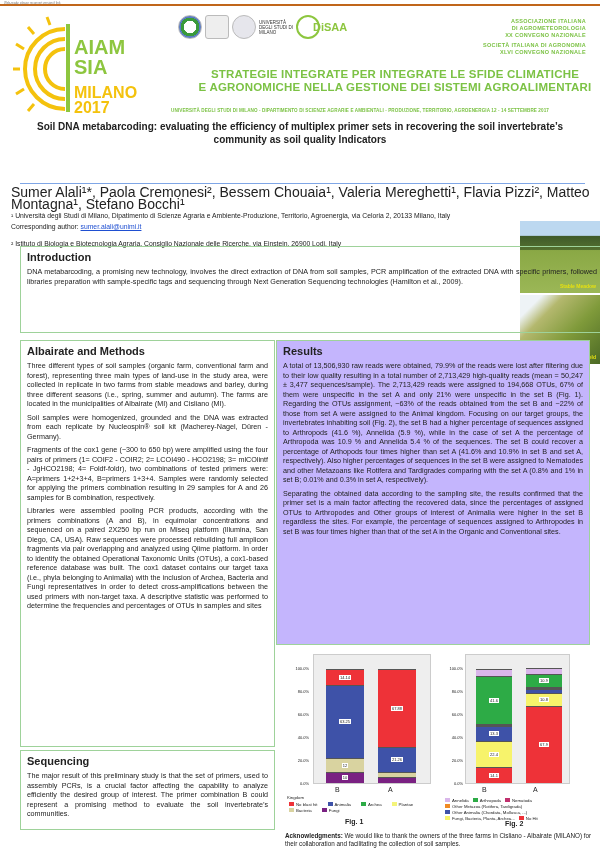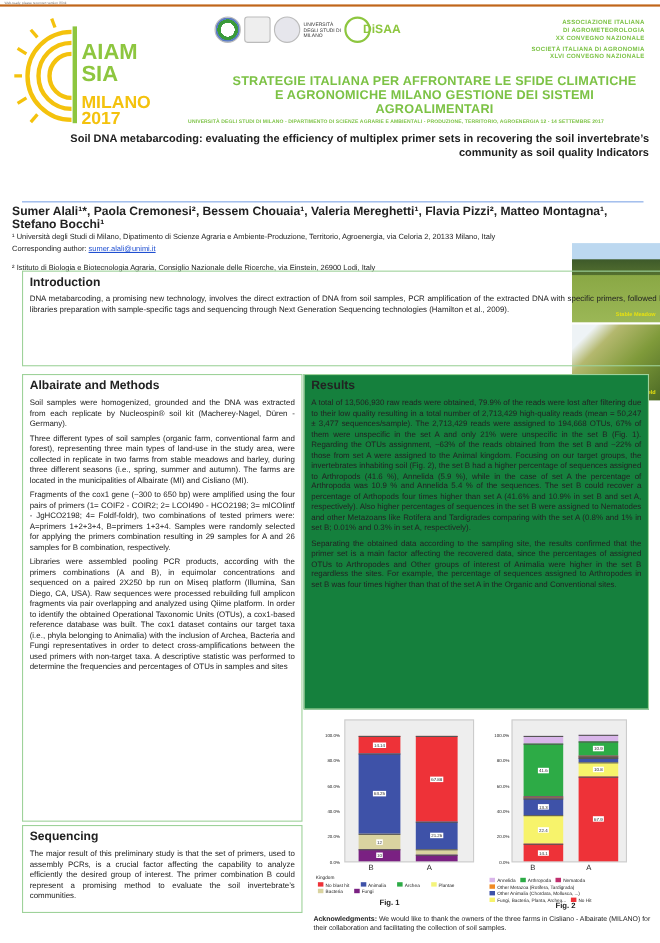--- a/index.html
+++ b/index.html
@@ -3,34 +3,34 @@
 <meta charset="utf-8">
 <style>
 *{box-sizing:border-box;margin:0;padding:0}
 body{width:600px;height:857px;background:#fff;font-family:"Liberation Sans",sans-serif;color:#222;position:relative;overflow:hidden}
 .topbar{position:absolute;left:0;top:0;width:600px;height:6px;border-bottom:2px solid #c0661a}
 .tiny{position:absolute;font-size:3px;color:#777}
 .logo-aiam{position:absolute;left:10px;top:14px;width:140px;height:100px}
 .assoc{position:absolute;right:14px;top:18px;text-align:right;font-size:5.5px;font-weight:bold;color:#7cc245;line-height:7px;letter-spacing:.3px}
 .heading{position:absolute;left:195px;top:68px;width:400px;text-align:center;color:#7cc245;font-weight:bold;font-size:11.5px;line-height:13px;letter-spacing:.2px}
 .subheading{position:absolute;left:120px;top:108px;width:480px;text-align:center;color:#7cc245;font-weight:bold;font-size:4.6px;letter-spacing:.1px}
-.logos{position:absolute;top:15px;left:195px;display:flex;gap:3px;align-items:center}
+.logos{position:absolute;top:15px;left:178px;display:flex;gap:3px;align-items:center}
 .circle{width:24px;height:24px;border-radius:50%;border:1px solid #bbb}
-.title{position:absolute;left:10px;top:121px;width:580px;text-align:right;font-weight:bold;font-size:10px;line-height:12.5px}
+.title{position:absolute;left:10px;top:121px;width:580px;text-align:center;font-weight:bold;font-size:10px;line-height:12.5px}
 .title .it{font-style:italic}
 .titleline{position:absolute;left:20px;top:183px;width:565px;height:1px;background:#7fa6e6}
-.authors{position:absolute;left:11px;top:186px;width:580px;font-weight:bold;font-size:11px;line-height:12px}
+.authors{position:absolute;left:11px;top:186px;width:580px;font-weight:normal;font-size:14px;line-height:12px}
 .aff{position:absolute;left:11px;font-size:6.8px;line-height:9px}
 .aff a{color:#1f4fd1;text-decoration:underline}
 .photo{position:absolute;left:520px;width:80px;overflow:hidden}
 .photo .cap{position:absolute;right:4px;bottom:4px;font-size:5px;color:#e6e010;font-weight:bold}
 .box{position:absolute;border:1px solid #9ed29a;padding:4px 6px}
 .box h2{font-size:11px;font-weight:bold;margin-bottom:4px}
 .box p{font-size:7.2px;line-height:9.5px;text-align:justify;margin-bottom:4px}
-.results{background:#15803d}
+.results{background:#c4b5fd}
 .figwrap{position:absolute;font-size:4.3px}
 .ack{position:absolute;left:285px;top:832px;width:310px;font-size:6.3px;line-height:8px}
 </style>
 </head>
 <body>
 
 <div class="topbar"></div>
 <div class="tiny" style="left:4px;top:1px">Web-ready, please reconvert version if link</div>
 
 <svg class="logo-aiam" viewBox="0 0 140 100">
@@ -65,22 +65,22 @@
 
 <div class="assoc">
  <div>ASSOCIAZIONE ITALIANA</div>
     <div>DI AGROMETEOROLOGIA</div>
     <div>XX CONVEGNO NAZIONALE</div>
  <div style="margin-top:3px">SOCIETÀ ITALIANA DI AGRONOMIA</div>
     <div>XLVI CONVEGNO NAZIONALE</div>
 </div>
 
 <div class="heading">
- <div>STRATEGIE ITALIANA PER AFFRONTARE LE SFIDE CLIMATICHE</div>
-    <div>E AGRONOMICHE MILANO GESTIONE DEI SISTEMI AGROALIMENTARI</div>
+ <div>STRATEGIE INTEGRATE PER INTEGRATE LE SFIDE CLIMATICHE</div>
+    <div>E AGRONOMICHE NELLA GESTIONE DEI SISTEMI AGROALIMENTARI</div>
 </div>
 <div class="subheading">UNIVERSITÀ DEGLI STUDI DI MILANO - DIPARTIMENTO DI SCIENZE AGRARIE E AMBIENTALI - PRODUZIONE, TERRITORIO, AGROENERGIA 12 - 14 SETTEMBRE 2017</div>
 
 <div class="title">
  <div>Soil DNA metabarcoding: evaluating the efficiency of multiplex primer sets in recovering the soil invertebrate’s community as soil quality Indicators</div>
 </div>
 <div class="titleline"></div>
 
 <div class="authors">Sumer Alali¹*, Paola Cremonesi², Bessem Chouaia¹, Valeria Mereghetti¹, Flavia Pizzi², Matteo Montagna¹, Stefano Bocchi¹</div>
 <div class="aff" style="top:211px">¹ Università degli Studi di Milano, Dipatimento di Scienze Agraria e Ambiente-Produzione, Territorio, Agroenergia, via Celoria 2, 20133 Milano, Italy</div>
@@ -94,22 +94,22 @@
  <span class="cap">Barley Field</span>
   </div>
 
 <div class="box" style="left:20px;top:246px;width:594px;height:87px">
  <h2>Introduction</h2>
  <p>DNA metabarcoding, a promising new technology, involves the direct extraction of DNA from soil samples, PCR amplification of the extracted DNA with specific primers, followed by libraries preparation with sample-specific tags and sequencing through Next Generation Sequencing technologies (Hamilton et al., 2009).</p>
 </div>
 
 <div class="box" style="left:20px;top:340px;width:255px;height:407px">
  <h2>Albairate and Methods</h2>
+ <p>Three different types of soil samples (organic farm, conventional farm and forest), representing three main types of land-use in the study area, were collected in replicate in two farms from stable meadows and barley, during three different seasons (i.e., spring, summer and autumn). The farms are located in the municipalities of Albairate (MI) and Cisliano (MI).</p>
  <p>Soil samples were homogenized, grounded and the DNA was extracted from each replicate by Nucleospin® soil kit (Macherey-Nagel, Düren - Germany).</p>
- <p>Three different types of soil samples (organic farm, conventional farm and forest), representing three main types of land-use in the study area, were collected in replicate in two farms from stable meadows and barley, during three different seasons (i.e., spring, summer and autumn). The farms are located in the municipalities of Albairate (MI) and Cisliano (MI).</p>
  <p>Fragments of the cox1 gene (~300 to 650 bp) were amplified using the four pairs of primers (1= COIF2 - COIR2; 2= LCOI490 - HCO2198; 3= mlCOlintf - JgHCO2198; 4= Foldf-foldr), two combinations of tested primers were: A=primers 1+2+3+4, B=primers 1+3+4. Samples were randomly selected for applying the primers combination resulting in 29 samples for A and 26 samples for B combination, respectively.</p>
  <p>Libraries were assembled pooling PCR products, according with the primers combinations (A and B), in equimolar concentrations and sequenced on a paired 2X250 bp run on Miseq platform (Illumina, San Diego, CA, USA). Raw sequences were processed rebuilding full amplicon fragments via pair overlapping and analyzed using Qiime platform. In order to identify the obtained Operational Taxonomic Units (OTUs), a cox1-based reference database was built. The cox1 dataset contains our target taxa (i.e., phyla belonging to Animalia) with the inclusion of Archea, Bacteria and Fungi representatives in order to detect cross-amplifications between the used primers with non-target taxa. A descriptive statistic was performed to determine the frequencies and percentages of OTUs in samples and sites</p>
 </div>
 
 <div class="box" style="left:20px;top:750px;width:255px;height:80px">
  <h2>Sequencing</h2>
  <p>The major result of this preliminary study is that the set of primers, used to assembly PCRs, is a crucial factor affecting the capability to analyze efficiently the desired group of interest. The primer combination B could represent a promising method to evaluate the soil invertebrate’s communities.</p>
 </div>
 
 <div class="box results" style="left:276px;top:340px;width:314px;height:305px">

